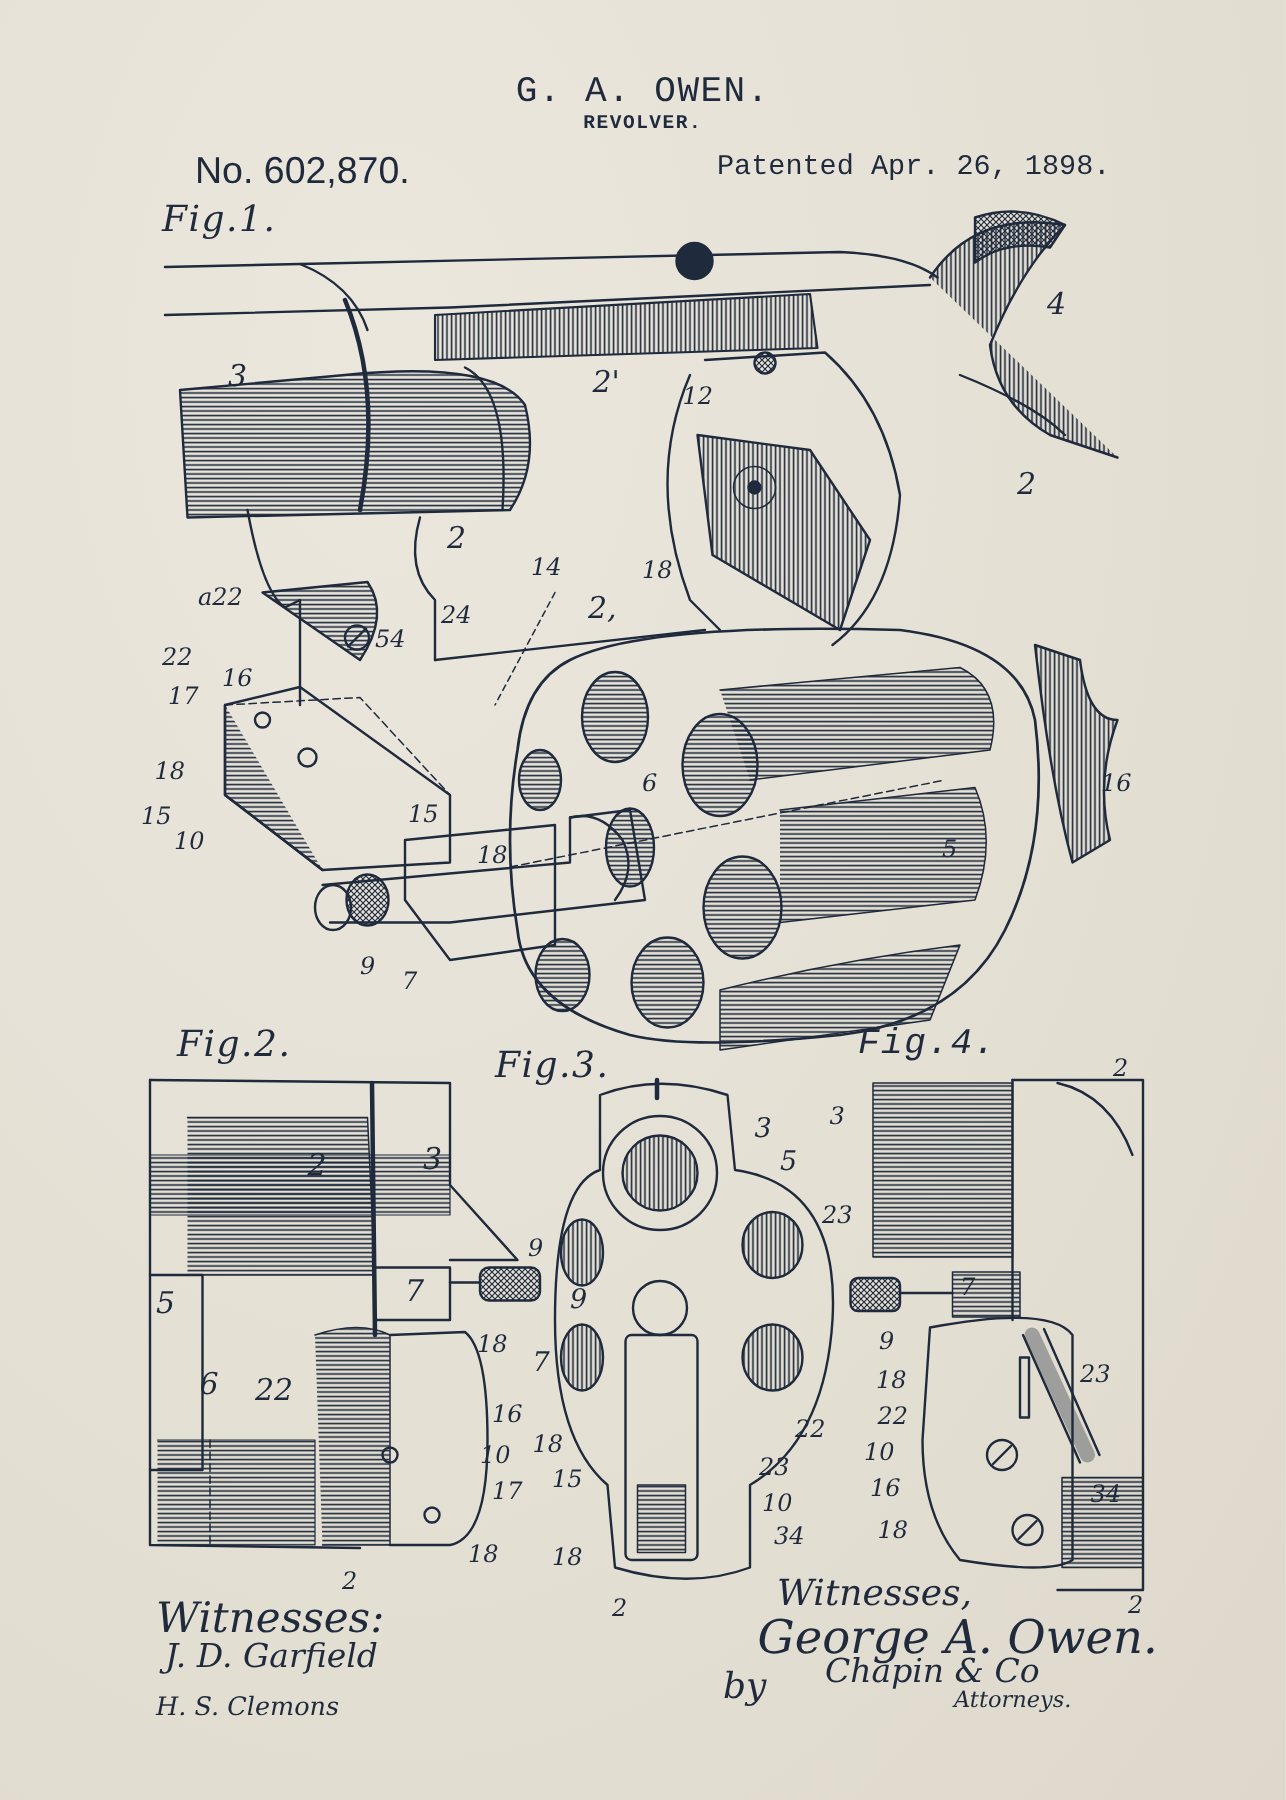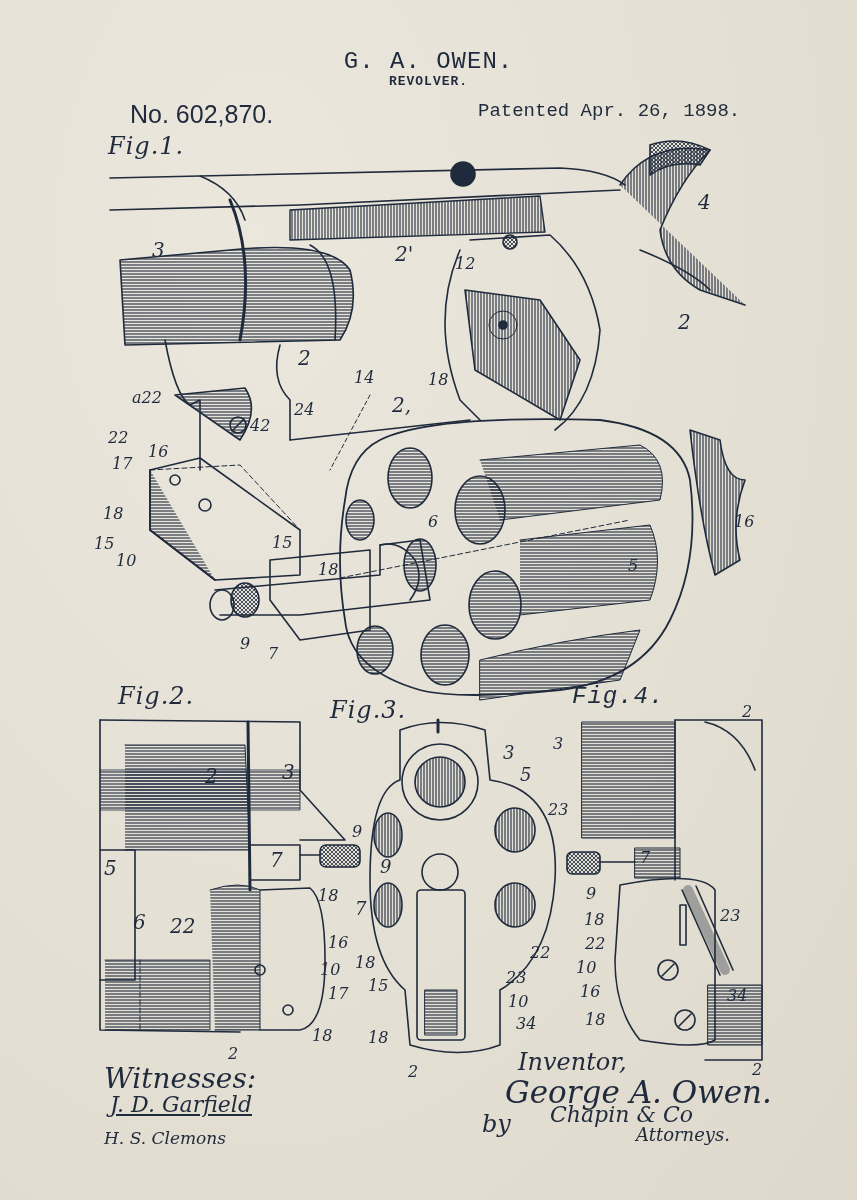--- a/index.html
+++ b/index.html
@@ -160,21 +160,21 @@
 <div class="lbl" style="left:152px;top:240px;font-size:20px;">3</div>
 <div class="lbl" style="left:395px;top:244px;font-size:20px;">2'</div>
 <div class="lbl" style="left:455px;top:256px;">12</div>
 <div class="lbl" style="left:698px;top:192px;font-size:20px;">4</div>
 <div class="lbl" style="left:678px;top:312px;font-size:20px;">2</div>
 <div class="lbl" style="left:428px;top:372px;">18</div>
 <div class="lbl" style="left:298px;top:348px;font-size:20px;">2</div>
 <div class="lbl" style="left:354px;top:370px;">14</div>
 <div class="lbl" style="left:392px;top:395px;font-size:20px;">2,</div>
 <div class="lbl" style="left:132px;top:390px;">a22</div>
-<div class="lbl" style="left:250px;top:418px;">42</div>
+<div class="lbl" style="left:250px;top:418px;">54</div>
 <div class="lbl" style="left:294px;top:402px;font-style:italic;">24</div>
 <div class="lbl" style="left:108px;top:430px;">22</div>
 <div class="lbl" style="left:148px;top:444px;">16</div>
 <div class="lbl" style="left:112px;top:456px;">17</div>
 <div class="lbl" style="left:103px;top:506px;">18</div>
 <div class="lbl" style="left:94px;top:536px;">15</div>
 <div class="lbl" style="left:116px;top:553px;">10</div>
 <div class="lbl" style="left:272px;top:535px;">15</div>
 <div class="lbl" style="left:318px;top:562px;">18</div>
 <div class="lbl" style="left:428px;top:514px;">6</div>
@@ -218,19 +218,19 @@
 <div class="lbl" style="left:584px;top:912px;">18</div>
 <div class="lbl" style="left:720px;top:908px;">23</div>
 <div class="lbl" style="left:585px;top:936px;">22</div>
 <div class="lbl" style="left:576px;top:960px;">10</div>
 <div class="lbl" style="left:580px;top:984px;">16</div>
 <div class="lbl" style="left:585px;top:1012px;">18</div>
 <div class="lbl" style="left:727px;top:988px;">34</div>
 <div class="lbl" style="left:752px;top:1062px;">2</div>
 
 <div class="script" style="left:104px;top:1062px;font-size:28px;">Witnesses:</div>
-<div class="script" style="left:110px;top:1092px;font-size:22px;text-decoration:underline;">J. D. Garfield</div>
+<div class="script" style="left:110px;top:1092px;font-size:22px;">J. D. Garfield</div>
 <div class="script" style="left:104px;top:1128px;font-size:17px;">H. S. Clemons</div>
-<div class="script" style="left:518px;top:1048px;font-size:24px;">Inventor,</div>
+<div class="script" style="left:518px;top:1048px;font-size:24px;">Witnesses,</div>
 <div class="script" style="left:505px;top:1074px;font-size:31px;">George A. Owen.</div>
 <div class="script" style="left:482px;top:1110px;font-size:24px;">by</div>
 <div class="script" style="left:550px;top:1102px;font-size:22px;">Chapin &amp; Co</div>
-<div class="script" style="left:636px;top:1124px;font-size:18px;">Attorneys.</div>
+<div class="script" style="left:636px;top:1124px;font-size:15px;">Attorneys.</div>
 
 </body></html>

